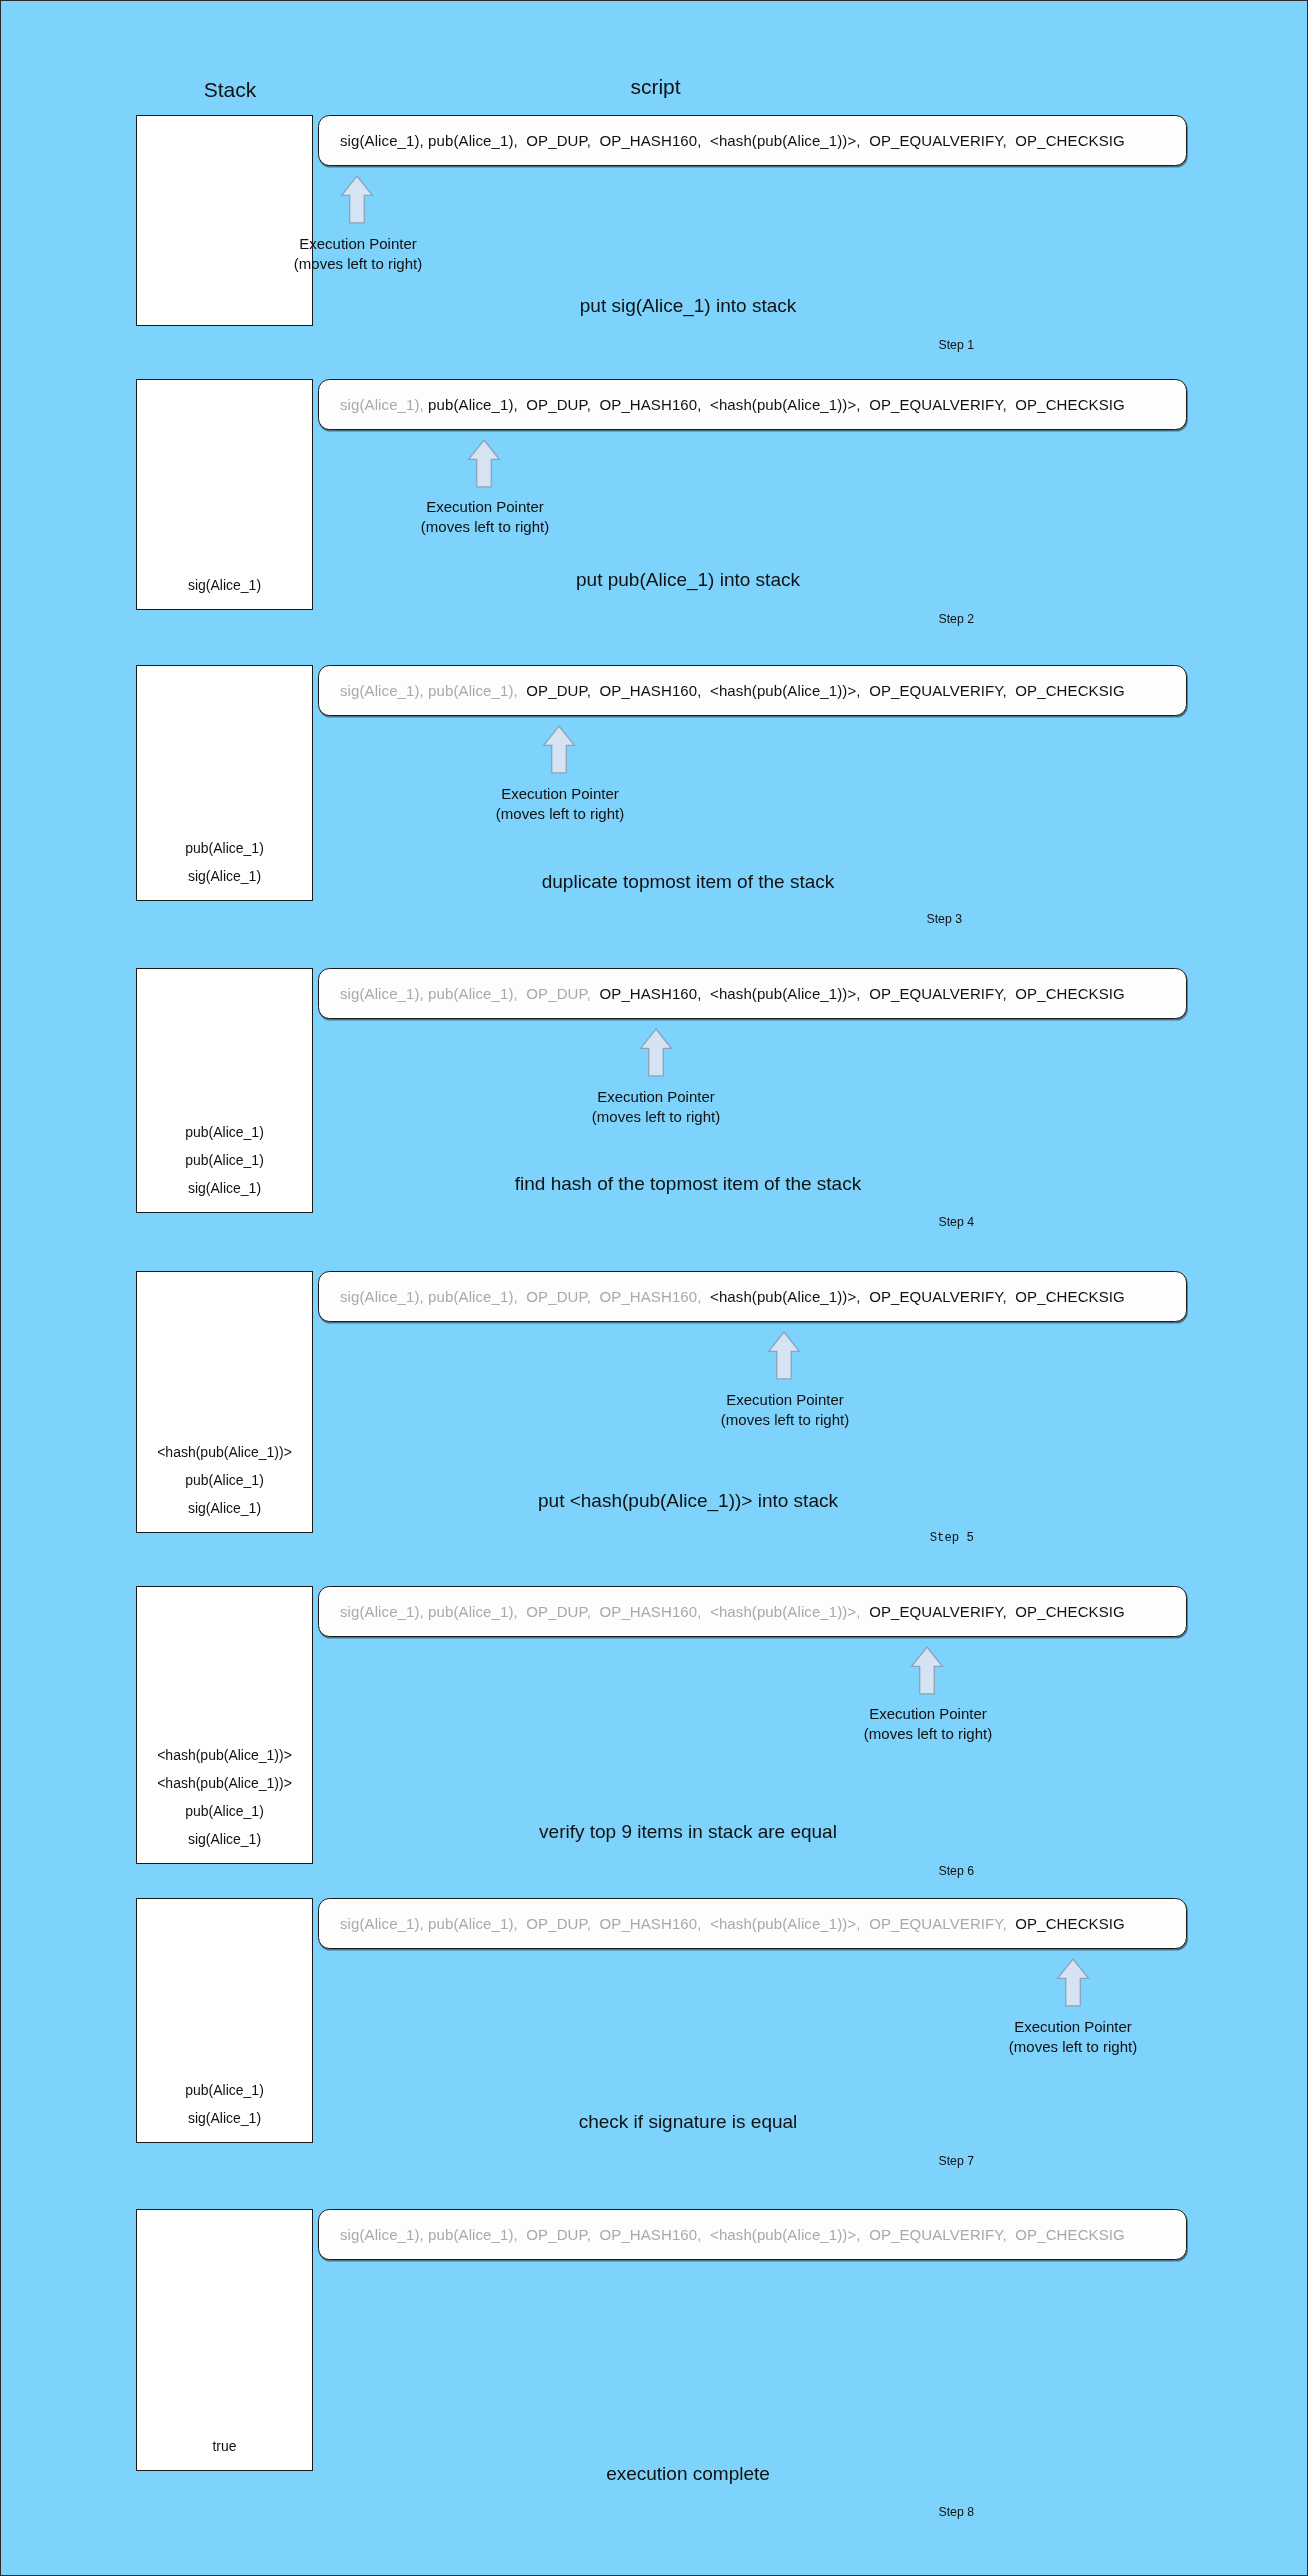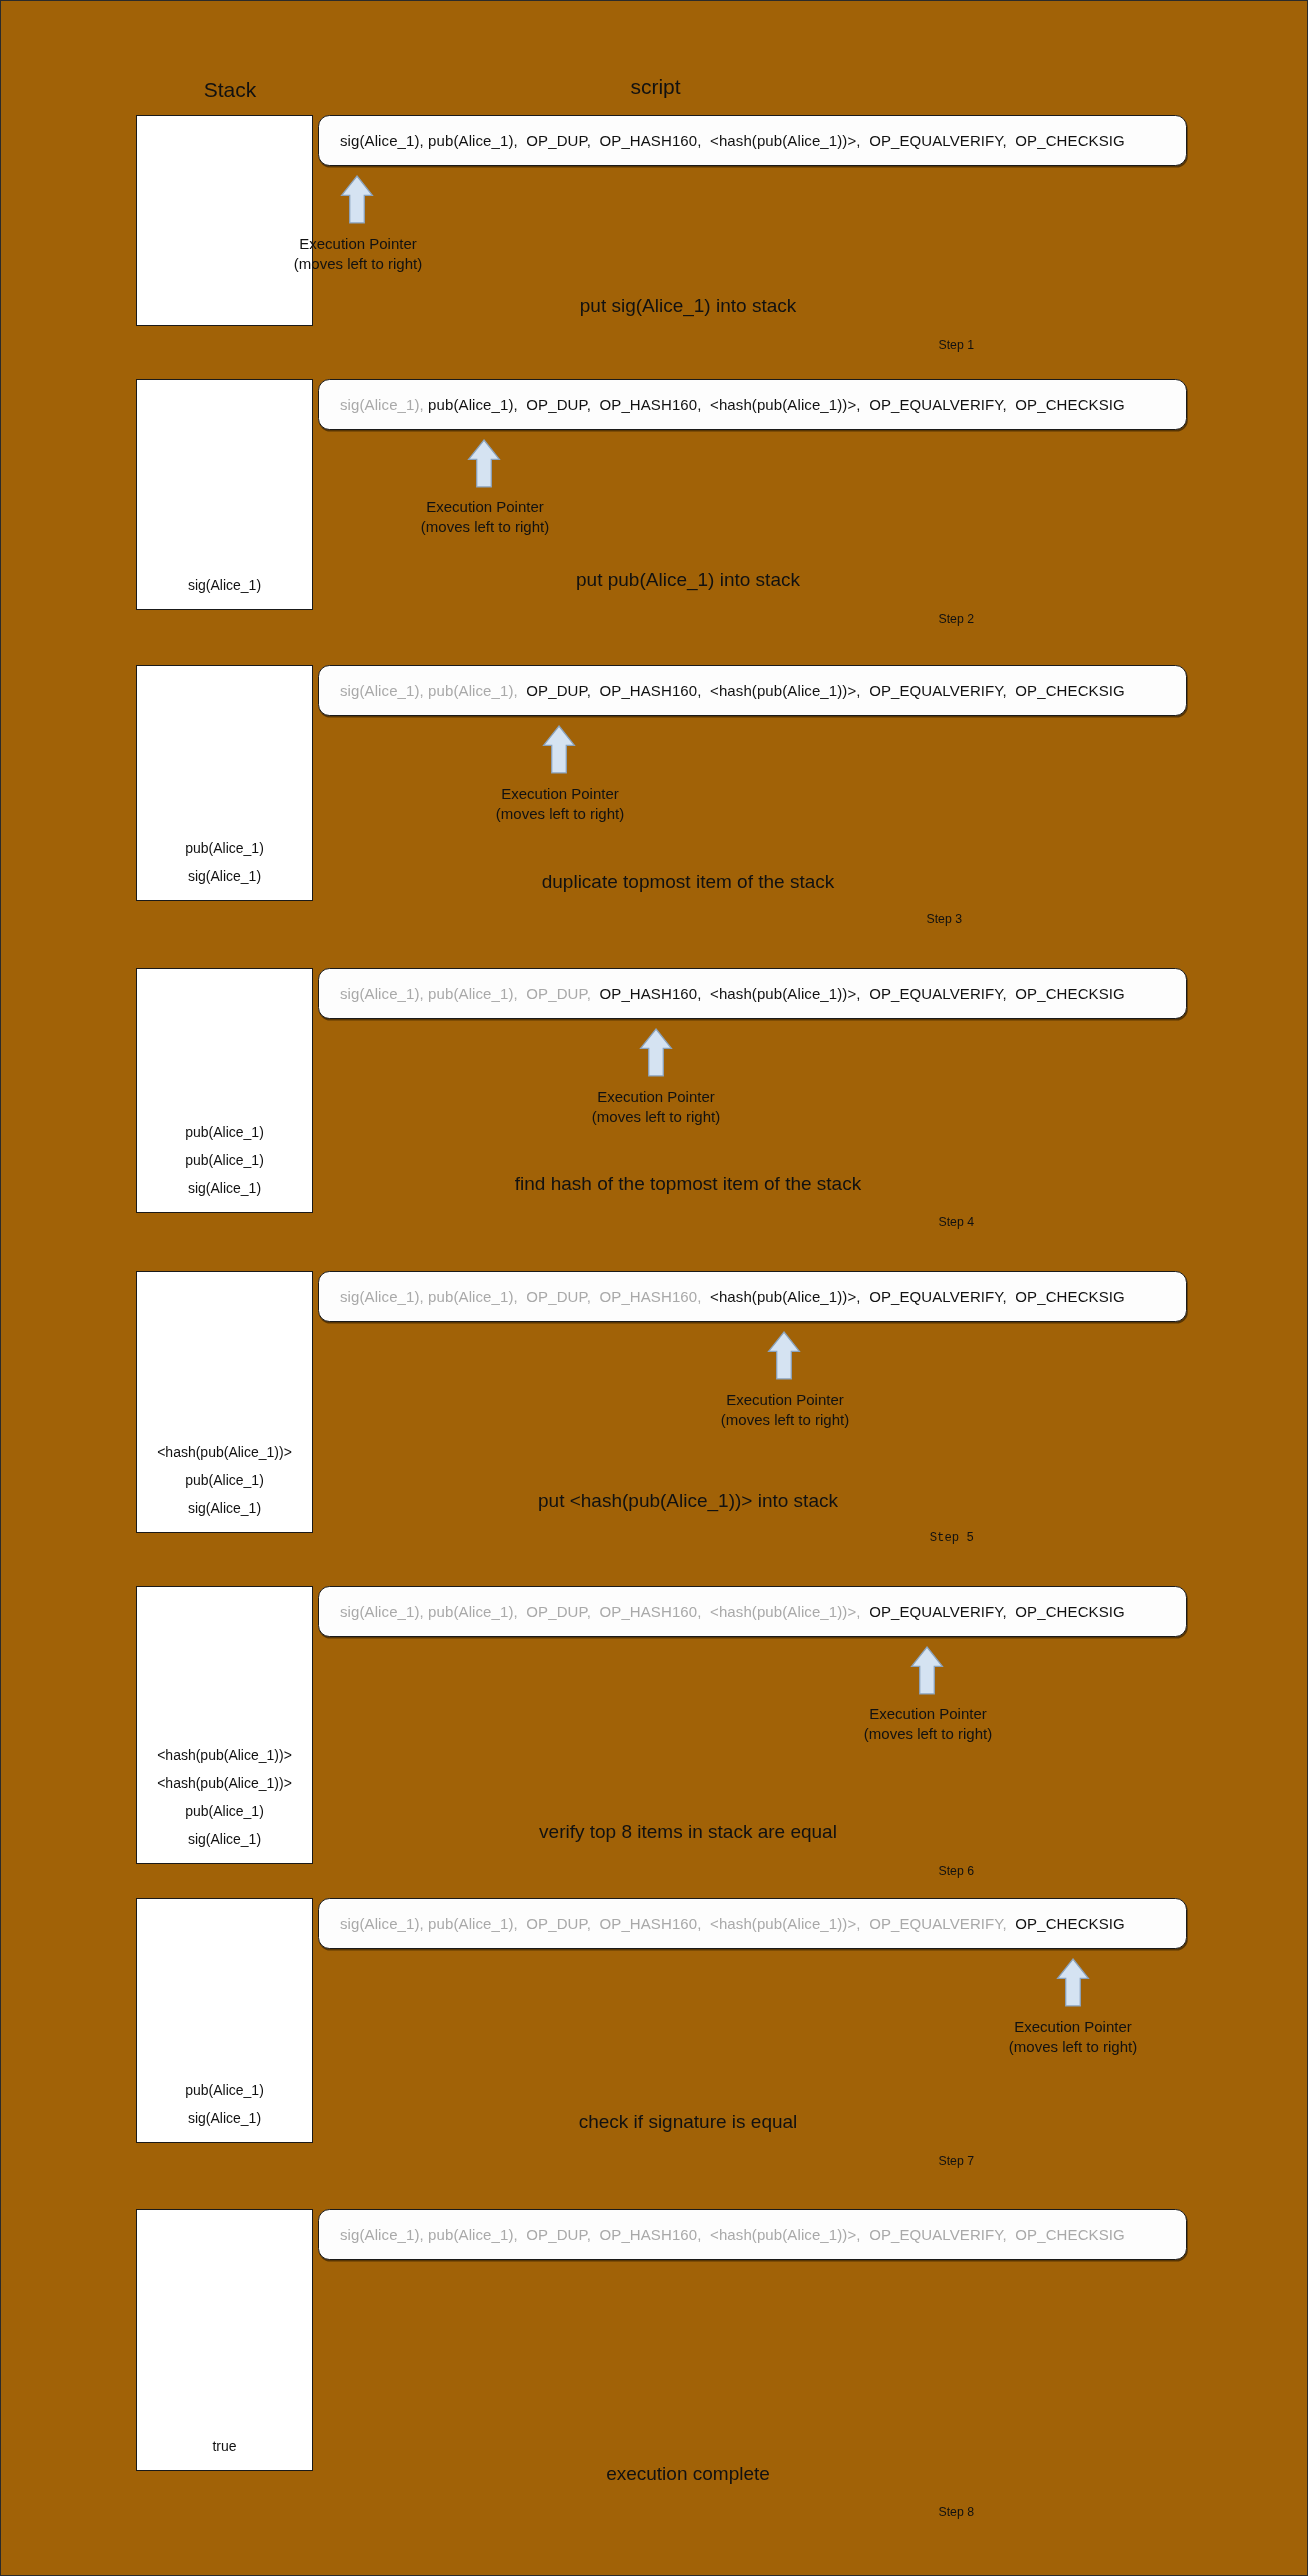--- a/index.html
+++ b/index.html
@@ -12,21 +12,21 @@
     height: 2576px;
     font-family: "Liberation Sans", sans-serif;
     color: #000000;
   }
   #page {
     position: relative;
     width: 1308px;
     height: 2576px;
     box-sizing: border-box;
     border: 1.6px solid #2b2b2b;
-    background: #a16207;
+    background: #7dd3fc;
     overflow: hidden;
   }
 
   
   .col-head {
     position: absolute;
     font-size: 21px;
     color: #111;
     white-space: nowrap;
     text-align: center;
@@ -245,21 +245,21 @@
         </div>
         <div class="ptr" style="left: 909px; top: 1644px;">
           <svg viewBox="0 0 42 62" xmlns="http://www.w3.org/2000/svg">
             <polygon points="21,2 40,26 30,26 30,60 12,60 12,26 2,26" fill="#d5e3f2" stroke="#8ba3bd" stroke-width="1.6" stroke-linejoin="miter"></polygon>
           </svg>
         </div>
         <div class="ptr-label" style="left: 845px; top: 1703px;">
           <div>Execution Pointer</div>
           <div>(moves left to right)</div>
         </div>
-        <div class="caption" style="left: 401px; top: 1820px;">verify  top 8 items in stack are equal</div>
+        <div class="caption" style="left: 401px; top: 1820px;">verify  top 9 items in stack are equal</div>
         <div class="step-label" style="left: 401px; top: 1863px;">Step 6</div>
       </div>
       <div class="step" style="top: 0px;">
         <div class="stack-box" style="top: 1897px; height: 245px;">
           <div class="stack-item">pub(Alice_1)</div>
           <div class="stack-item">sig(Alice_1)</div>
         </div>
         <div class="script-pill" style="top: 1897px;">
           <div class="script-line"><span class="tok dim">sig(Alice_1)</span><span class="sep dim">, </span><span class="tok dim">pub(Alice_1)</span><span class="sep dim">,&nbsp; </span><span class="tok dim">OP_DUP</span><span class="sep dim">,&nbsp; </span><span class="tok dim">OP_HASH160</span><span class="sep dim">,&nbsp; </span><span class="tok dim">&lt;hash(pub(Alice_1))&gt;</span><span class="sep dim">,&nbsp; </span><span class="tok dim">OP_EQUALVERIFY</span><span class="sep dim">,&nbsp; </span><span class="tok">OP_CHECKSIG</span></div>
         </div>

